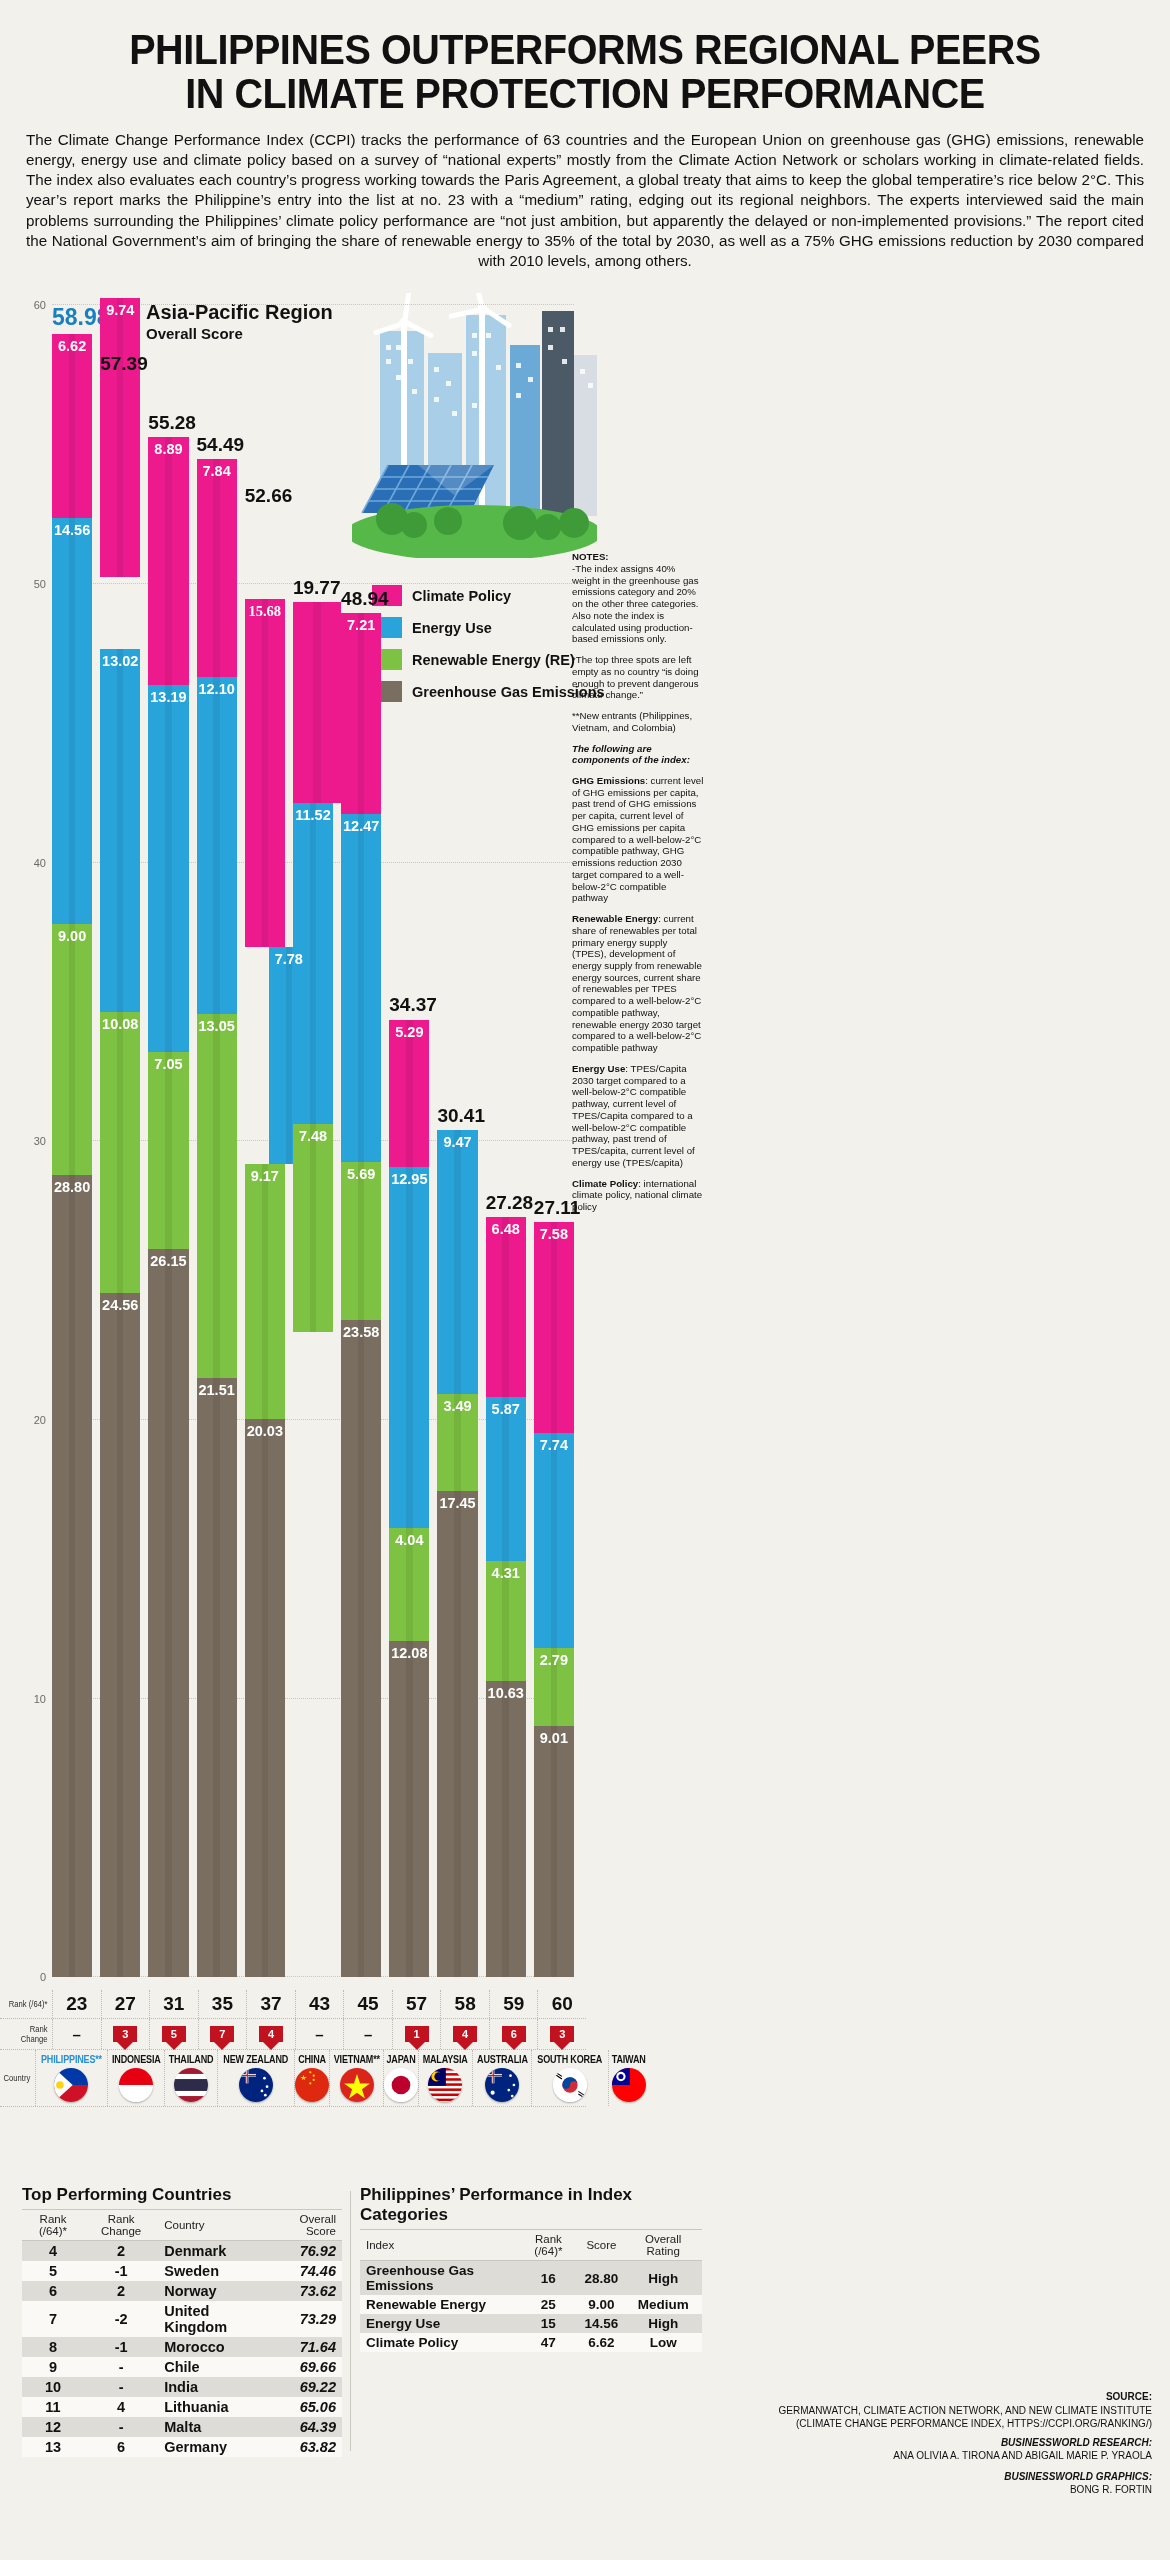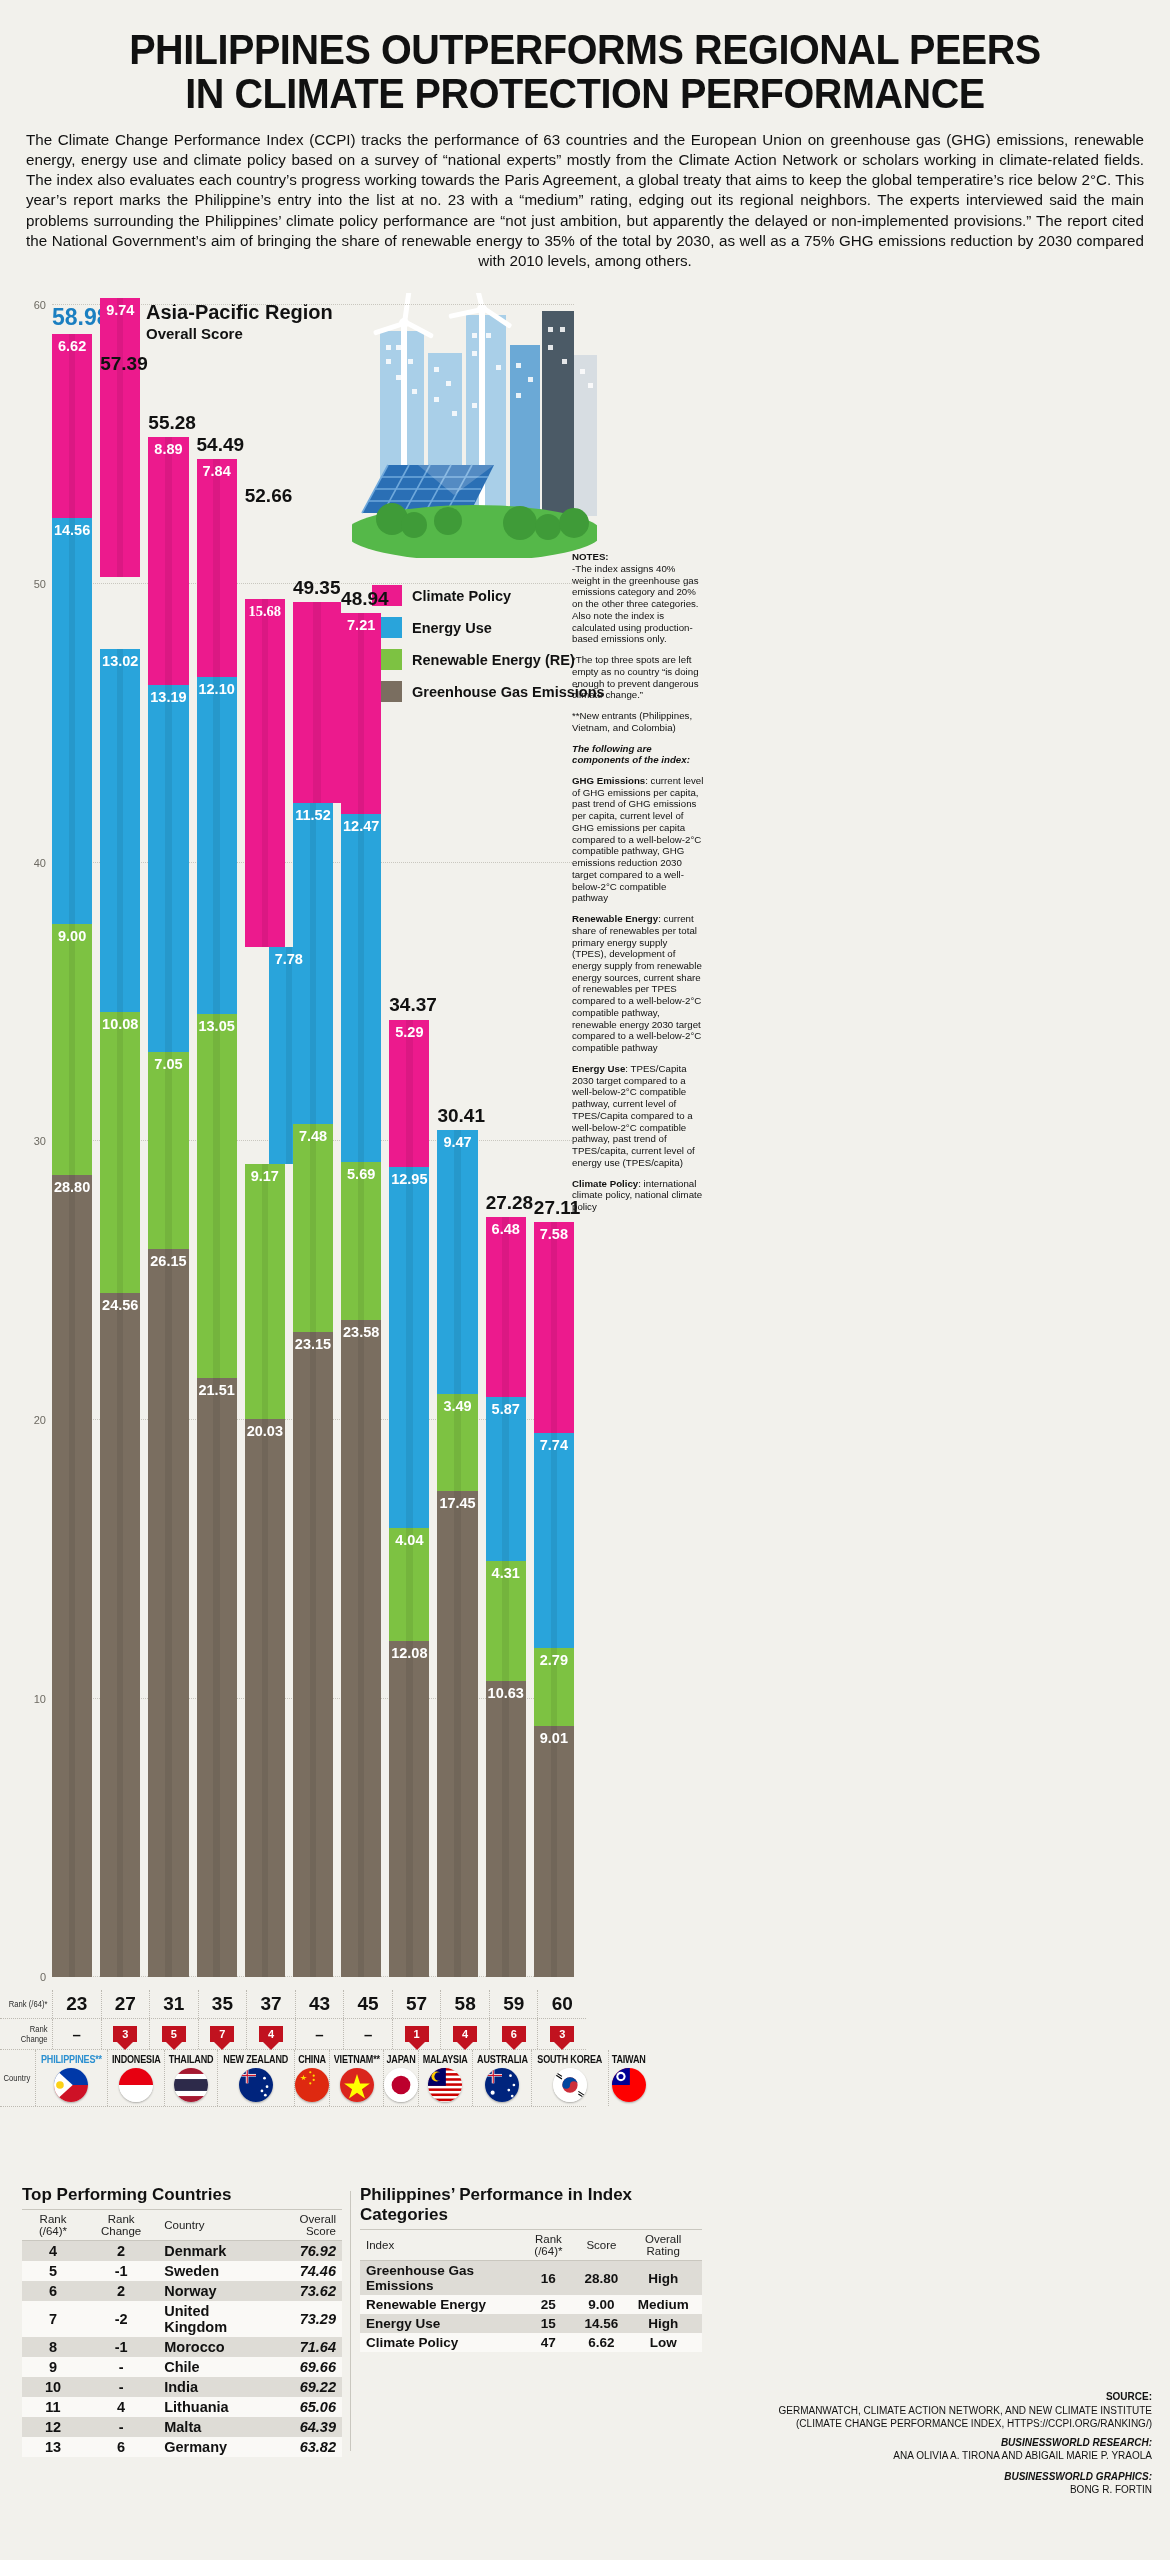--- a/index.html
+++ b/index.html
@@ -352,25 +352,24 @@
             <div class="total" style="bottom: 1521.45px;">54.49</div>
           </div>
           <div class="barcol" style="left: 192.727px; width: 40.1818px; height: 1467.46px;">
             <div class="seg gh" style="bottom: 0px; height: 558.169px;"><span>20.03</span></div>
             <div class="seg re" style="bottom: 558.169px; height: 255.537px;"><span>9.17</span></div>
             <div class="seg eu" style="bottom: 813.707px; height: 216.803px; margin-left: 24px;"><span>7.78</span></div>
             <div class="seg cp" style="bottom: 1030.51px; height: 348px; font-family: Liberation Serif, serif;"><span>15.68</span></div>
             <div class="total" style="bottom: 1470.46px;">52.66</div>
           </div>
           <div class="barcol" style="left: 240.909px; width: 40.1818px; height: 1375.22px;">
-            <div class="seg gh" style="bottom: 0px; height: 645.113px;"><span>23.15</span></div>
             <div class="seg re" style="bottom: 645.113px; height: 208.443px;"><span>7.48</span></div>
             <div class="seg eu" style="bottom: 853.556px; height: 321.024px;"><span>11.52</span></div>
             <div class="seg cp" style="bottom: 1174.58px; height: 200.64px; padding-left: 48px;"><span>7.20</span></div>
-            <div class="total" style="bottom: 1378.22px;">49.35</div>
+            <div class="total" style="bottom: 1378.22px;">19.77</div>
           </div>
           <div class="barcol" style="left: 289.091px; width: 40.1818px; height: 1363.79px;">
             <div class="seg gh" style="bottom: 0px; height: 657.096px;"><span>23.58</span></div>
             <div class="seg re" style="bottom: 657.096px; height: 158.561px;"><span>5.69</span></div>
             <div class="seg eu" style="bottom: 815.657px; height: 347.497px;"><span>12.47</span></div>
             <div class="seg cp" style="bottom: 1163.15px; height: 200.919px;"><span>7.21</span></div>
             <div class="total" style="bottom: 1366.79px;">48.94</div>
           </div>
           <div class="barcol" style="left: 337.273px; width: 40.1818px; height: 957.777px;">
             <div class="seg gh" style="bottom: 0px; height: 336.629px;"><span>12.08</span></div>

